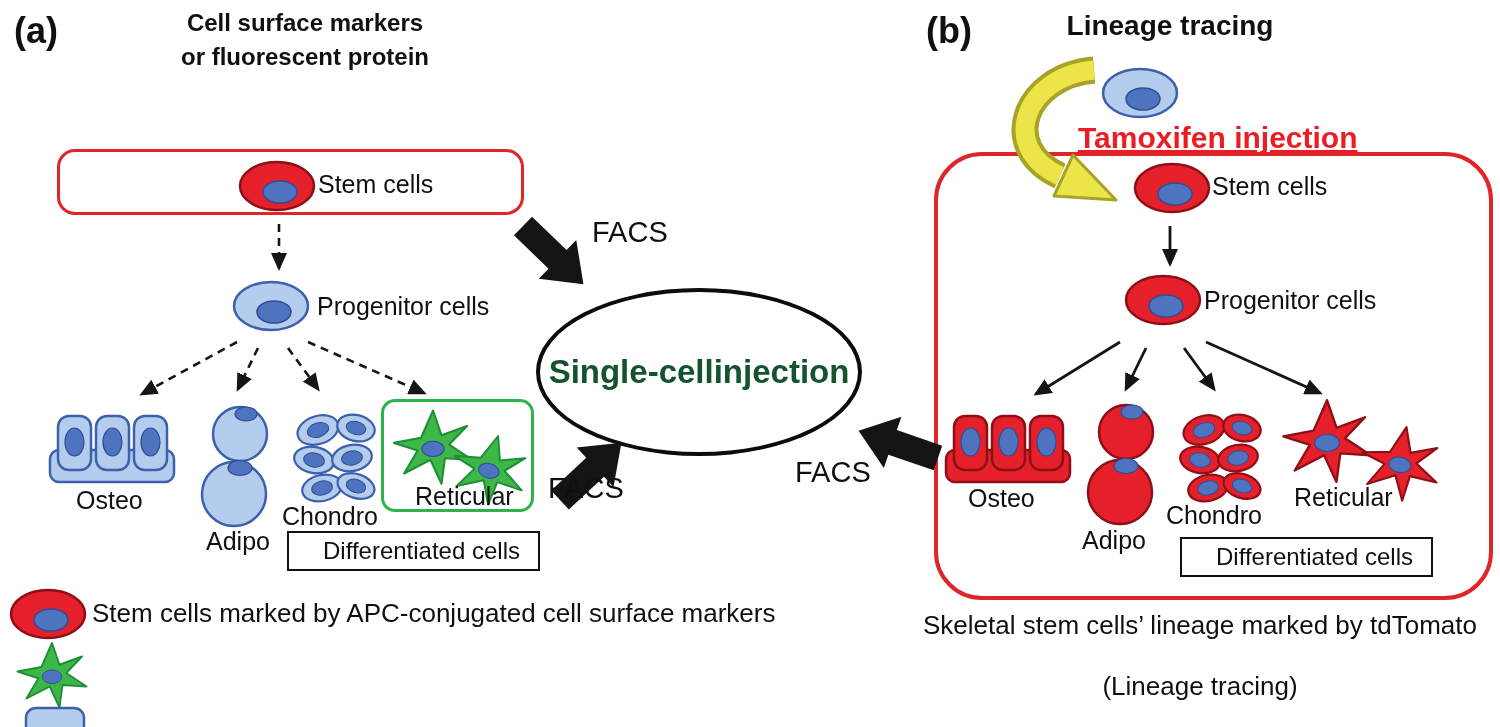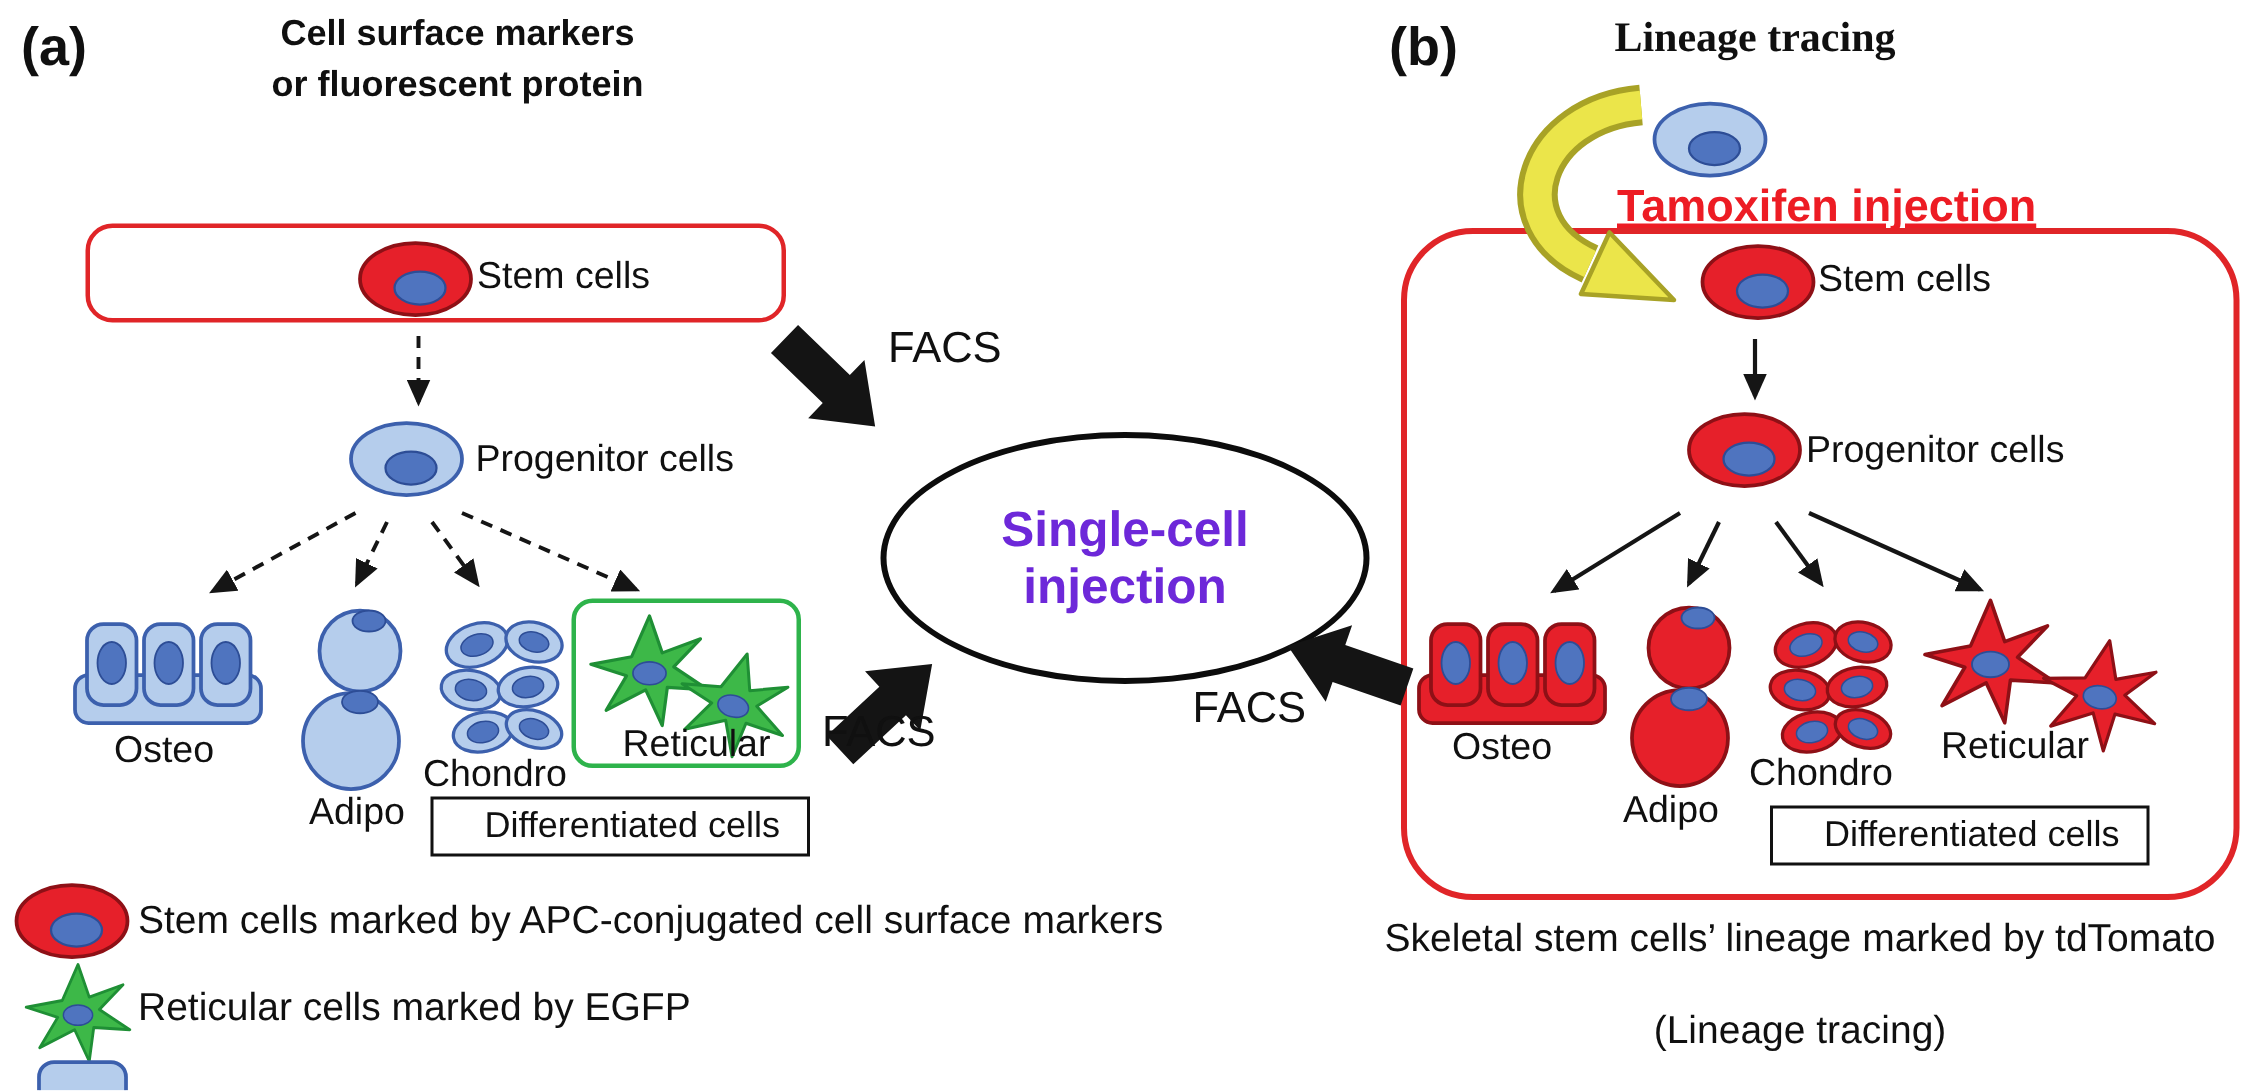--- a/index.html
+++ b/index.html
@@ -18,24 +18,24 @@
   .blue  { --body:#b5cdec; --outline:#3c60ad; --nucleus:#4f74bf; --nucout:#2d4d96; }
   .red   { --body:#e6202a; --outline:#8e1016; --nucleus:#4f74bf; --nucout:#2d4d96; }
   .green { --body:#3db848; --outline:#1f8f35; --nucleus:#4f74bf; --nucout:#2d4d96; }
 
   .red-box   { border:3px solid #e02528; border-radius:18px; }
   .red-box-big { border:4px solid #e02528; border-radius:48px; }
   .green-box { border:3px solid #2eb34b; border-radius:14px; }
   .label-box { border:2.5px solid #111; background:#fff; display:flex;
                align-items:center; justify-content:center; font-size:24px; color:#101010; }
   #seq-ellipse {
-    position:absolute; left:587px; top:288px; width:326px; height:168px;
+    position:absolute; left:536px; top:288px; width:326px; height:168px;
     border:4.5px solid #0c0c0c; border-radius:50%; background:#fff; z-index:1;
-    display:flex; flex-direction:column; align-items:center; justify-content:center;
-    font-weight:700; font-size:33px; line-height:38px; color:#6d28d9;
+    display:flex; align-items:center; justify-content:center;
+    font-weight:700; font-size:33px; line-height:38px; color:#14532d;
   }
 </style>
 </head>
 <body>
 
 <div id="stage">
 
   <div class="box red-box" style="left:57px; top:149px; width:467px; height:66px;"></div>
   <div class="box green-box" style="left:381px; top:399px; width:153px; height:113px;"></div>
   <div class="box red-box-big" style="left:934px; top:152px; width:559px; height:448px;"></div>
@@ -170,28 +170,27 @@
     <div>Cell surface markers</div>
     <div>or fluorescent protein</div>
   </div>
   <div class="t" style="left:318px; top:170px; font-size:25px;">Stem cells</div>
   <div class="t" style="left:317px; top:292px; font-size:25px;">Progenitor cells</div>
   <div class="t" style="left:76px; top:486px; font-size:25px;">Osteo</div>
   <div class="t" style="left:206px; top:527px; font-size:25px;">Adipo</div>
   <div class="t" style="left:282px; top:502px; font-size:25px;">Chondro</div>
   <div class="t" style="left:415px; top:482px; font-size:25px;">Reticular</div>
   <div class="t" style="left:92px; top:598px; font-size:26px;">Stem cells marked by APC-conjugated cell surface markers</div>
-  <div class="t" style="left:92px; top:656px; font-size:26px;">Reticular cells marked by EGFP</div>
 
   <div class="t" style="left:592px; top:216px; font-size:29px;">FACS</div>
   <div class="t" style="left:548px; top:472px; font-size:29px;">FACS</div>
   <div class="t" style="left:795px; top:456px; font-size:29px;">FACS</div>
 
   <div class="t b" style="left:926px; top:10px; font-size:36px;">(b)</div>
-  <div class="t b center" style="left:1025px; top:10px; width:290px; font-size:28px;font-family:Liberation Serif, serif;">Lineage tracing</div>
+  <div class="t b center" style="left:1025px; top:10px; width:290px; font-size:28px;">Lineage tracing</div>
   <div class="t b" style="left:1078px; top:121px; font-size:30px; color:#ed1c24;text-decoration:underline;">Tamoxifen injection</div>
   <div class="t" style="left:1212px; top:172px; font-size:25px;">Stem cells</div>
   <div class="t" style="left:1204px; top:286px; font-size:25px;">Progenitor cells</div>
   <div class="t" style="left:968px; top:484px; font-size:25px;">Osteo</div>
   <div class="t" style="left:1082px; top:526px; font-size:25px;">Adipo</div>
   <div class="t" style="left:1166px; top:501px; font-size:25px;">Chondro</div>
   <div class="t" style="left:1294px; top:483px; font-size:25px;">Reticular</div>
   <div class="t center" style="left:900px; top:610px; width:600px; font-size:26px;">Skeletal stem cells’ lineage marked by tdTomato</div>
   <div class="t center" style="left:900px; top:654px; width:600px; font-size:26px;margin-top:17px;">(Lineage tracing)</div>
 

